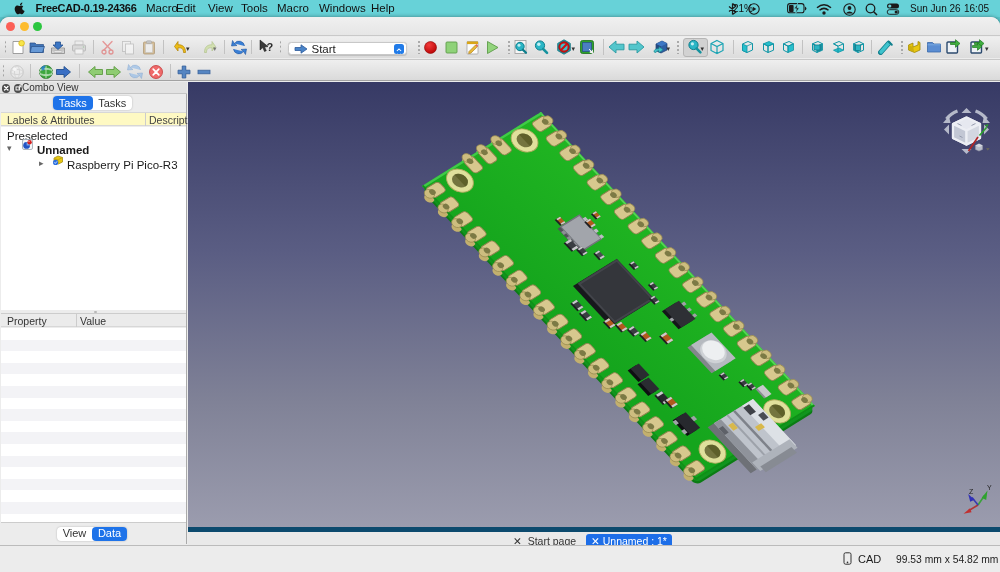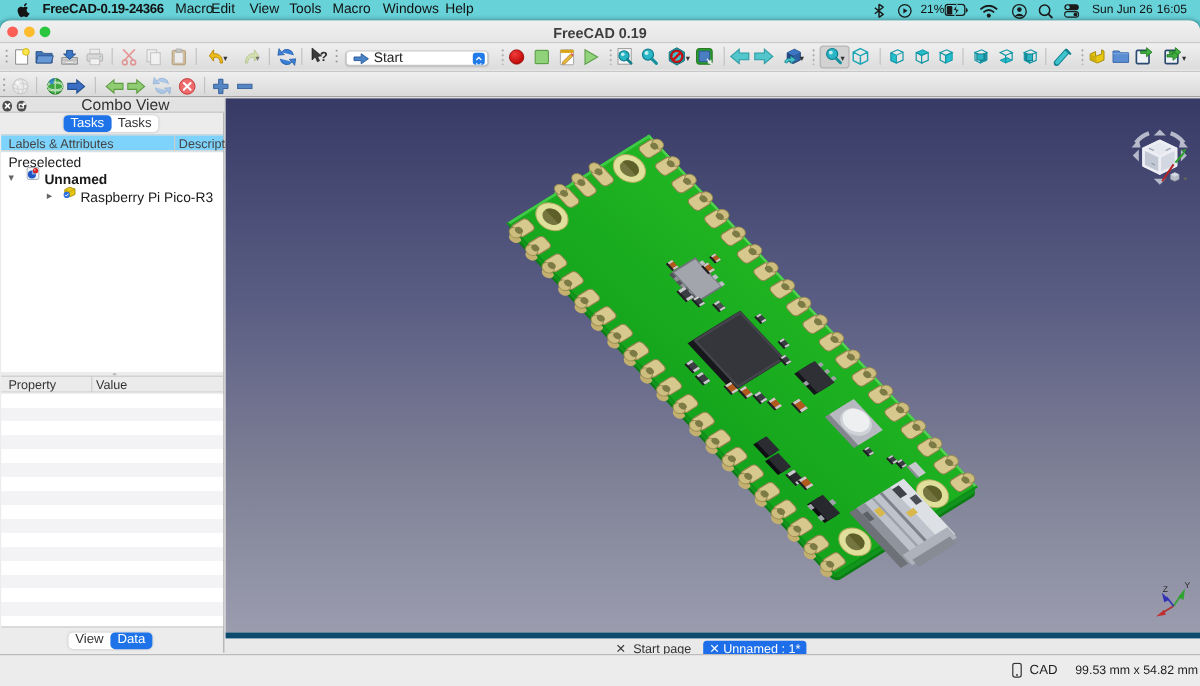--- a/index.html
+++ b/index.html
@@ -13,27 +13,27 @@
 #toolbar1{position:absolute;left:0;top:20px;width:1000px;height:21px;background:linear-gradient(#efefef,#dcdcdc)}
 #toolbar2{position:absolute;left:0;top:42px;width:1000px;height:22px;background:linear-gradient(#efefef,#dadada);border-top:1px solid #c8c8c8;border-bottom:1px solid #a2a2a2}
 .ti{position:absolute;width:18px;height:18px;top:1px;display:flex;align-items:center;justify-content:center}
 .ti svg{display:block}
 .sep{position:absolute;top:3px;width:1px;height:14px;background:#c2c2c2}
 .dsep{position:absolute;top:3px;width:2px;height:14px;background-image:radial-gradient(circle,#aaa 35%,transparent 40%);background-size:2px 4px}
 .hdl{position:absolute;top:3px;width:3px;height:14px;background-image:radial-gradient(circle,#999 30%,transparent 36%);background-size:3px 4.5px}
 .dd{position:absolute;top:8px;font-size:7px;color:#333}
 #main{position:absolute;left:0;top:65px;width:1000px;height:462px}
 #dock{position:absolute;left:0;top:0;width:187px;height:462px;background:#ececec;border-right:1px solid #aaa}
-#dockhead{position:absolute;left:0;top:0;width:187px;height:12px;background:#e2e2e2;border-bottom:1px solid #c6c6c6;text-align:center;font-size:13px;color:#333;line-height:12px}
+#dockhead{position:absolute;left:0;top:0;width:187px;height:12px;background:#e2e2e2;border-bottom:1px solid #c6c6c6;text-align:left;font-size:10px;color:#333;line-height:12px}
 .dbtn{position:absolute;top:2px;width:8.5px;height:8.5px;border-radius:50%;background:#4d4d4d;display:flex;align-items:center;justify-content:center}
 .dbtn svg{display:block}
 #seg1{position:absolute;left:53px;top:14px;width:79px;height:14px;background:#fff;border-radius:4px;box-shadow:0 0 2px rgba(0,0,0,.25);font-size:11px;display:flex}
 #seg1 .s{flex:1;text-align:center;line-height:14px;color:#333}
 #seg1 .sel{background:#1e73e9;color:#fff;border-radius:4px}
-#treehdr{position:absolute;left:1px;top:30px;width:185px;height:14px;background:#7dd3fc;border-top:1px solid #d7d7d7;border-bottom:1px solid #d7d7d7;font-size:10.5px;color:#444}
+#treehdr{position:absolute;left:1px;top:30px;width:185px;height:14px;background:#fef9c3;border-top:1px solid #d7d7d7;border-bottom:1px solid #d7d7d7;font-size:10.5px;color:#444}
 #tree{position:absolute;left:1px;top:45px;width:185px;height:183px;background:#fff;font-size:11.5px;color:#1a1a1a}
 #splitter{position:absolute;left:1px;top:228px;width:185px;height:3px;background:#ececec}
 #prophdr{position:absolute;left:1px;top:231px;width:185px;height:14px;background:#ebebeb;border-top:1px solid #ccc;border-bottom:1px solid #d7d7d7;font-size:10.5px;color:#333}
 #proptbl{position:absolute;left:1px;top:246px;width:185px;height:195px;background:repeating-linear-gradient(#fff 0,#fff 11.6px,#f3f3f6 11.6px,#f3f3f6 23.2px);border-bottom:1px solid #ccc}
 #seg2{position:absolute;left:57px;top:445px;width:70px;height:13.5px;background:#fff;border-radius:4px;box-shadow:0 0 2px rgba(0,0,0,.25);font-size:11px;display:flex}
 #seg2 .s{flex:1;text-align:center;line-height:13.5px;color:#333}
 #seg2 .sel{background:#1e73e9;color:#fff;border-radius:4px}
 #viewport{position:absolute;left:188px;top:0;width:812px;height:445px;background:linear-gradient(180deg,#373a65 0%,#5a5d83 38%,#808297 72%,#9b9cae 100%)}
 #tabbar{position:absolute;left:188px;top:510px;width:952px;height:18px;background:#e9e9e9;border-top:5px solid #0c4a6e;font-size:11px;color:#333}
 #statusbar{position:absolute;left:0;top:528px;width:1000px;height:27px;background:#ececec;border-top:1px solid #bbb;font-size:11px;color:#1c1c1c}
@@ -54,21 +54,21 @@
   <span class="mi" style="left:277px">Macro</span>
   <span class="mi" style="left:319px">Windows</span>
   <span class="mi" style="left:371px">Help</span>
   <svg class="mi" style="left:727px;top:2.5px" width="11" height="12" viewBox="0 0 11 12">
       <path d="M5.5 0.5 L5.5 11.5 M5.5 0.5 L9 3 L2 8.5 M5.5 11.5 L9 9 L2 3.5" stroke="#1b1b1b" stroke-width="1.2" fill="none" stroke-linejoin="round"></path>
     </svg>
   <svg class="mi" style="left:747.5px;top:2.5px" width="12" height="12" viewBox="0 0 12 12">
       <circle cx="6" cy="6" r="5.2" fill="none" stroke="#1b1b1b" stroke-width="1.1"></circle>
       <path d="M4.8 3.8 L8.3 6 L4.8 8.2 Z" fill="#1b1b1b"></path>
     </svg>
-  <span class="mi" style="left:767px;font-size:10px;top:2.5px">21%</span>
+  <span class="mi" style="left:733px;font-size:10px;top:2.5px">21%</span>
   <svg class="mi" style="left:787px;top:3px" width="20" height="11" viewBox="0 0 20 11">
       <rect x="0.6" y="0.6" width="16.4" height="9.2" rx="2.4" fill="none" stroke="#1b1b1b" stroke-width="1.1"></rect>
       <path d="M18 3.4 Q19.4 4.2 19.4 5.5 Q19.4 6.8 18 7.6 Z" fill="#1b1b1b"></path>
       <rect x="2" y="2" width="4.6" height="7" rx="1" fill="#1b1b1b"></rect>
       <path d="M10.6 0.2 L7.2 5.7 L9.4 5.7 L8.6 10.6 L12.3 4.7 L10 4.7 Z" fill="#1b1b1b" stroke="#67d2d8" stroke-width="0.7"></path>
     </svg>
   <svg class="mi" style="left:816px;top:3.5px" width="16" height="11" viewBox="0 0 16 11">
       <path d="M1 3.8 Q8 -2.2 15 3.8" fill="none" stroke="#1b1b1b" stroke-width="1.5"></path>
       <path d="M3.5 6.3 Q8 2.4 12.5 6.3" fill="none" stroke="#1b1b1b" stroke-width="1.5"></path>
       <circle cx="8" cy="9" r="1.7" fill="#1b1b1b"></circle>
@@ -89,21 +89,20 @@
       <circle cx="10.2" cy="9" r="1.6" fill="#1b1b1b"></circle>
     </svg>
   <span class="mi" style="left:910px;font-size:10px;top:2.5px">Sun Jun 26</span>
   <span class="mi" style="left:964px;font-size:10px;top:2.5px">16:05</span>
 </div>
 <div id="window">
   <div id="titlebar">
     <div class="tl" style="left:6px;background:#fc5f56"></div>
     <div class="tl" style="left:19.5px;background:#fdbc2e"></div>
     <div class="tl" style="left:33px;background:#2bc63f"></div>
-    <div id="titletext">FreeCAD 0.19</div>
   </div>
   <div id="toolbar1">
     <div class="hdl" style="left:4px"></div>
     <div class="ti" style="left:8.6px">
         <svg width="14" height="15" viewBox="0 0 14 15">
           <path d="M2 1.5 H9 L12 4.5 V13.5 H2 Z" fill="#fff" stroke="#8a8a8a" stroke-width="0.8"></path>
           <path d="M9 1.5 L9 4.5 H12 Z" fill="#d8d8d8" stroke="#8a8a8a" stroke-width="0.7"></path>
           <circle cx="10.6" cy="3.2" r="2.8" fill="#f7e54a" stroke="#d9b818" stroke-width="0.8"></circle>
         </svg>
       </div>

